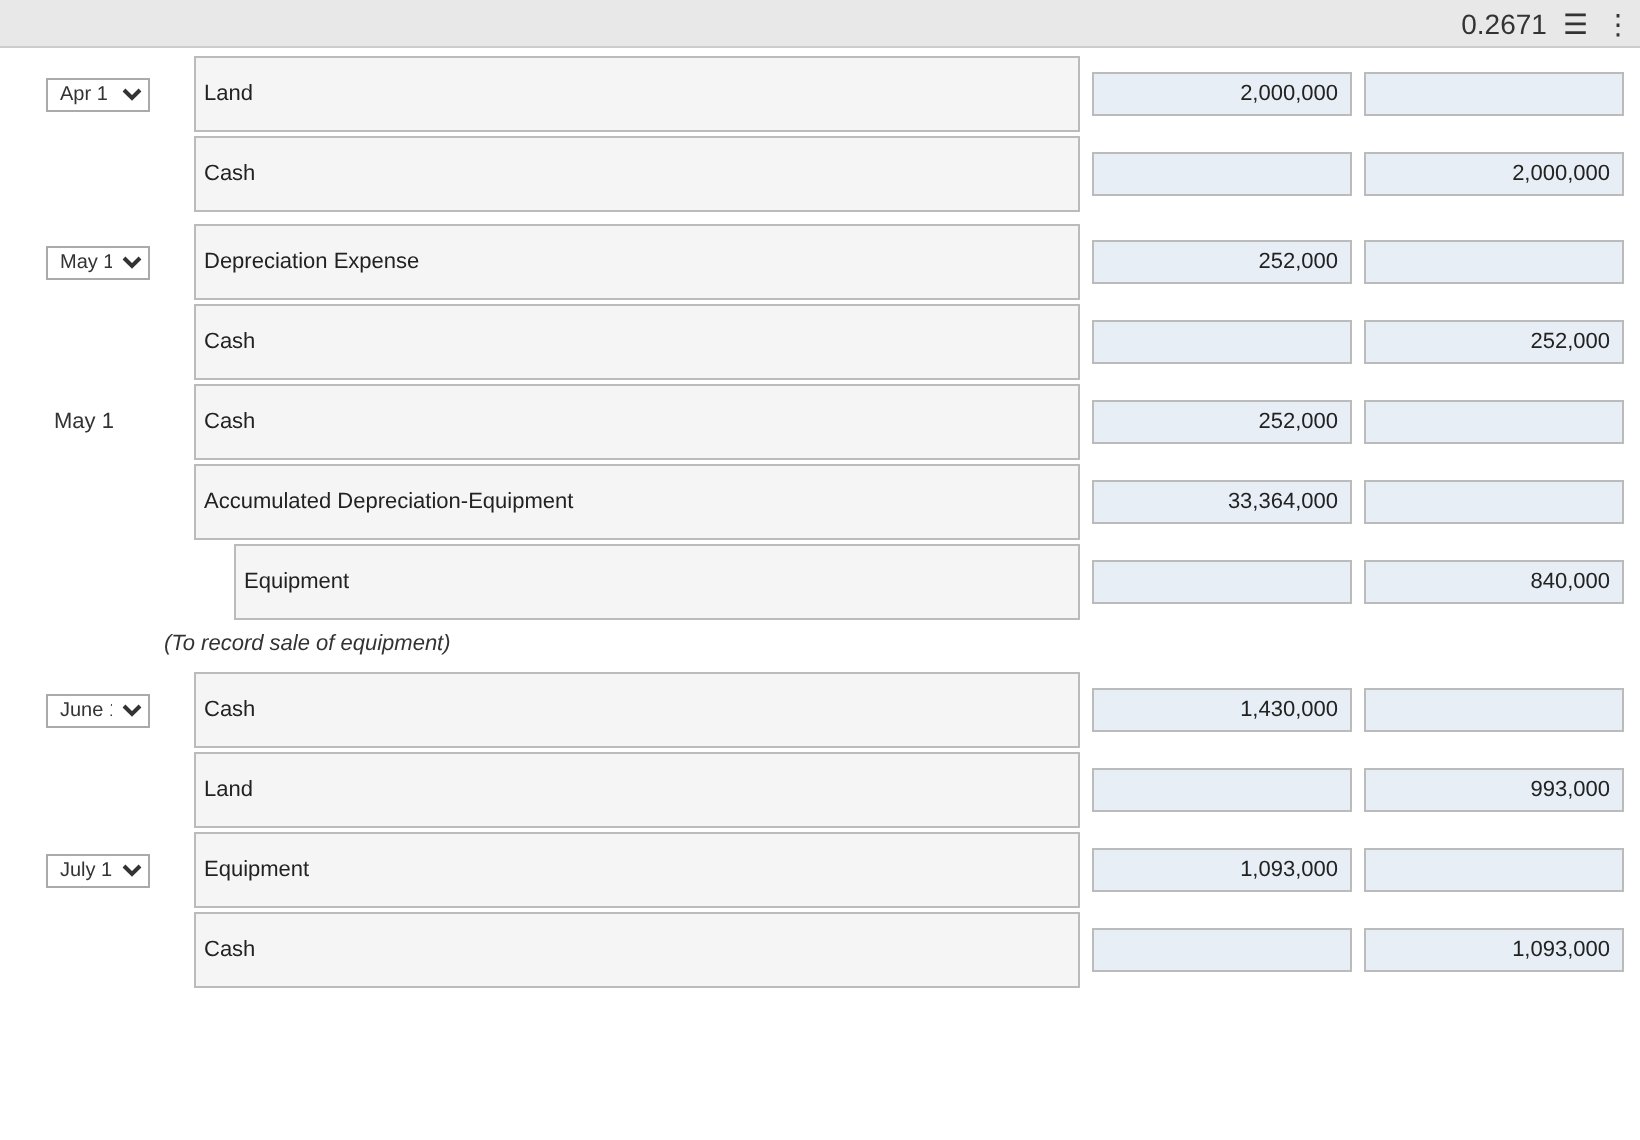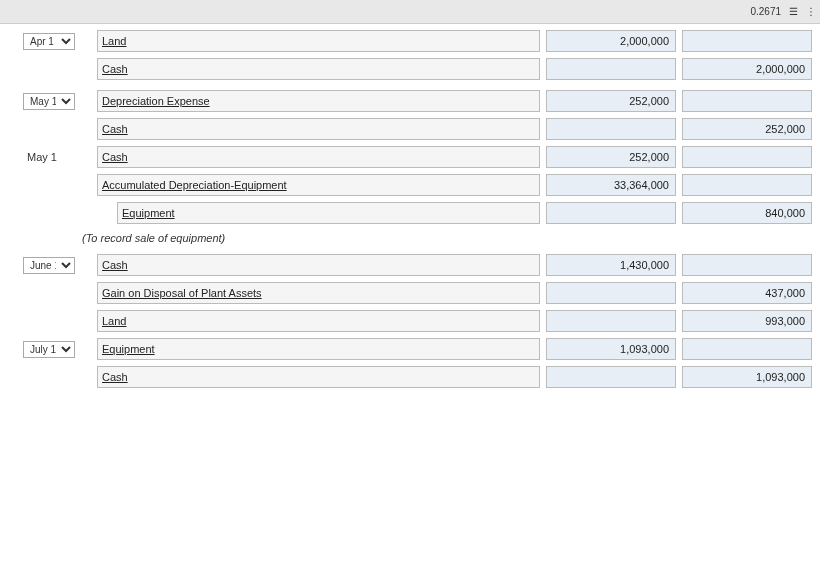--- a/index.html
+++ b/index.html
@@ -24,21 +24,21 @@
       background: #e8e8e8;
       border-bottom: 1px solid #ccc;
       padding: 2px 4px;
       height: 24px;
     }
     .header-right {
       margin-left: auto;
       display: flex;
       align-items: flex-end;
       gap: 8px;
-      font-size: 10px;
+      font-size: 14px;
       color: #333;
     }
     .content-area {
       padding: 4px 8px;
       overflow-y: auto;
       height: calc(570px - 24px);
     }
     .journal-row {
       display: flex;
       align-items: center;
@@ -65,24 +65,23 @@
     }
     .account-cell {
       flex: 1;
       margin-left: 4px;
     }
     .account-input {
       width: 100%;
       height: 22px;
       border: 1px solid #bbb;
       background: #f5f5f5;
-      padding: 2px 4px;
+      padding: 18px 4px;
       font-size: 11px;
       color: #222;
-      text-decoration: underline;
     }
     .debit-cell {
       width: 130px;
       min-width: 130px;
       margin-left: 6px;
     }
     .credit-cell {
       width: 130px;
       min-width: 130px;
       margin-left: 6px;
@@ -249,32 +248,20 @@
         <input class="account-input" type="text" value="Cash" style="">
       </div>
       <div class="debit-cell">
         <input class="amount-input" type="text" value="1,430,000" style="">
       </div>
       <div class="credit-cell">
         <input class="amount-input empty" type="text" value="" style="">
       </div>
     </div>
 
-    <div class="journal-row">
-      <div class="date-cell"></div>
-      <div class="account-cell">
-        <input class="account-input" type="text" value="Gain on Disposal of Plant Assets" style="">
-      </div>
-      <div class="debit-cell">
-        <input class="amount-input empty" type="text" value="" style="">
-      </div>
-      <div class="credit-cell">
-        <input class="amount-input" type="text" value="437,000" style="">
-      </div>
-    </div>
 
     <div class="journal-row">
       <div class="date-cell"></div>
       <div class="account-cell">
         <input class="account-input" type="text" value="Land" style="">
       </div>
       <div class="debit-cell">
         <input class="amount-input empty" type="text" value="" style="">
       </div>
       <div class="credit-cell">

